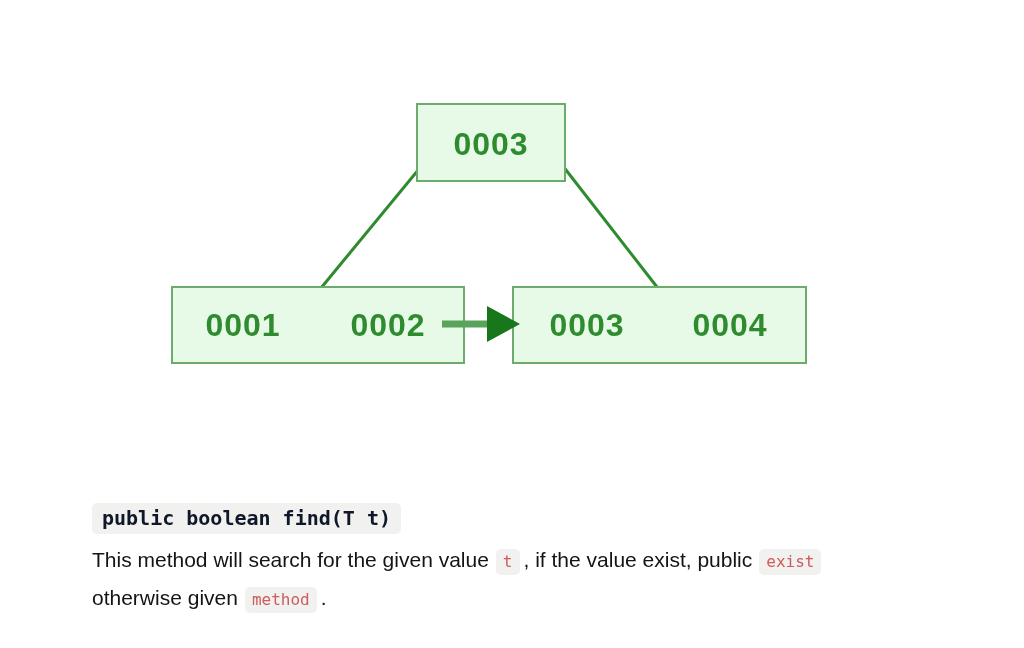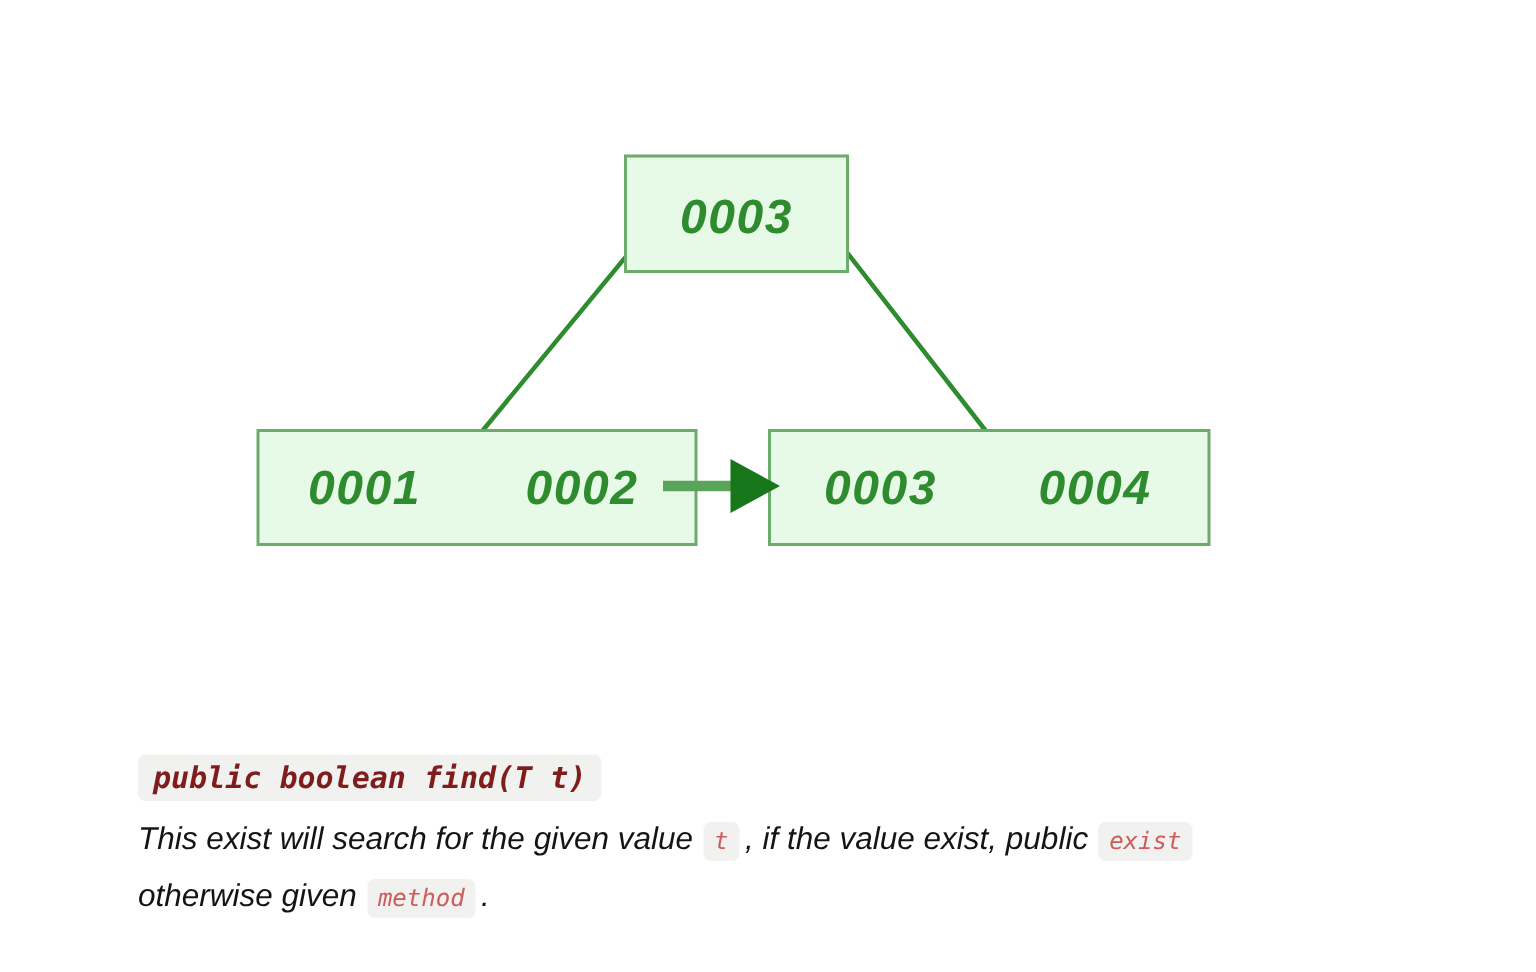--- a/index.html
+++ b/index.html
@@ -3,21 +3,20 @@
 <meta charset="utf-8">
 <style>
   * { margin: 0; padding: 0; box-sizing: border-box; }
   html, body { width: 1024px; height: 648px; background: #ffffff; overflow: hidden; }
   #page {
     position: relative;
     width: 884px;
     height: 648px;
     background: #ffffff;
     font-family: "Liberation Sans", sans-serif;
-    font-style: italic;
   }
 
   
   #diagram {
     position: absolute;
     left: 0; top: 0;
     width: 1024px; height: 430px;
   }
   .node-rect {
     fill: #e7f9e7;
@@ -50,21 +49,21 @@
     left: 92px;
     top: 503px;
     display: inline-block;
     background: #f1f1ef;
     border-radius: 5px;
     padding: 4px 10px 5px 10px;
     font-family: "DejaVu Sans Mono", monospace;
     font-weight: bold;
     font-size: 20px;
     line-height: 22px;
-    color: #7f1d1d;
+    color: #0f172a;
     white-space: pre;
   }
 
   
   #paragraph {
     position: absolute;
     left: 92px;
     top: 541px;
     width: 880px;
     font-size: 21px;
@@ -107,17 +106,17 @@
     <text class="node-key" x="587" y="336">0003</text>
     <text class="node-key" x="730" y="336">0004</text>
 
     <line class="arrow-shaft" x1="442" y1="324" x2="490" y2="324"></line>
     <polygon class="arrow-head" points="487,306 487,342 520,324"></polygon>
   </svg>
 
   <code id="code-heading">public boolean find(T t)</code>
 
   <div id="paragraph">
-    <span class="para-line"><span>This exist will search for the given value</span><code class="inline-code">t</code><span>, if the value exist, public</span><code class="inline-code">exist</code></span>
+    <span class="para-line"><span>This method will search for the given value</span><code class="inline-code">t</code><span>, if the value exist, public</span><code class="inline-code">exist</code></span>
     <span class="para-line"><span>otherwise given</span><code class="inline-code">method</code><span>.</span></span>
   </div>
 
 </div>
 
 </body></html>

